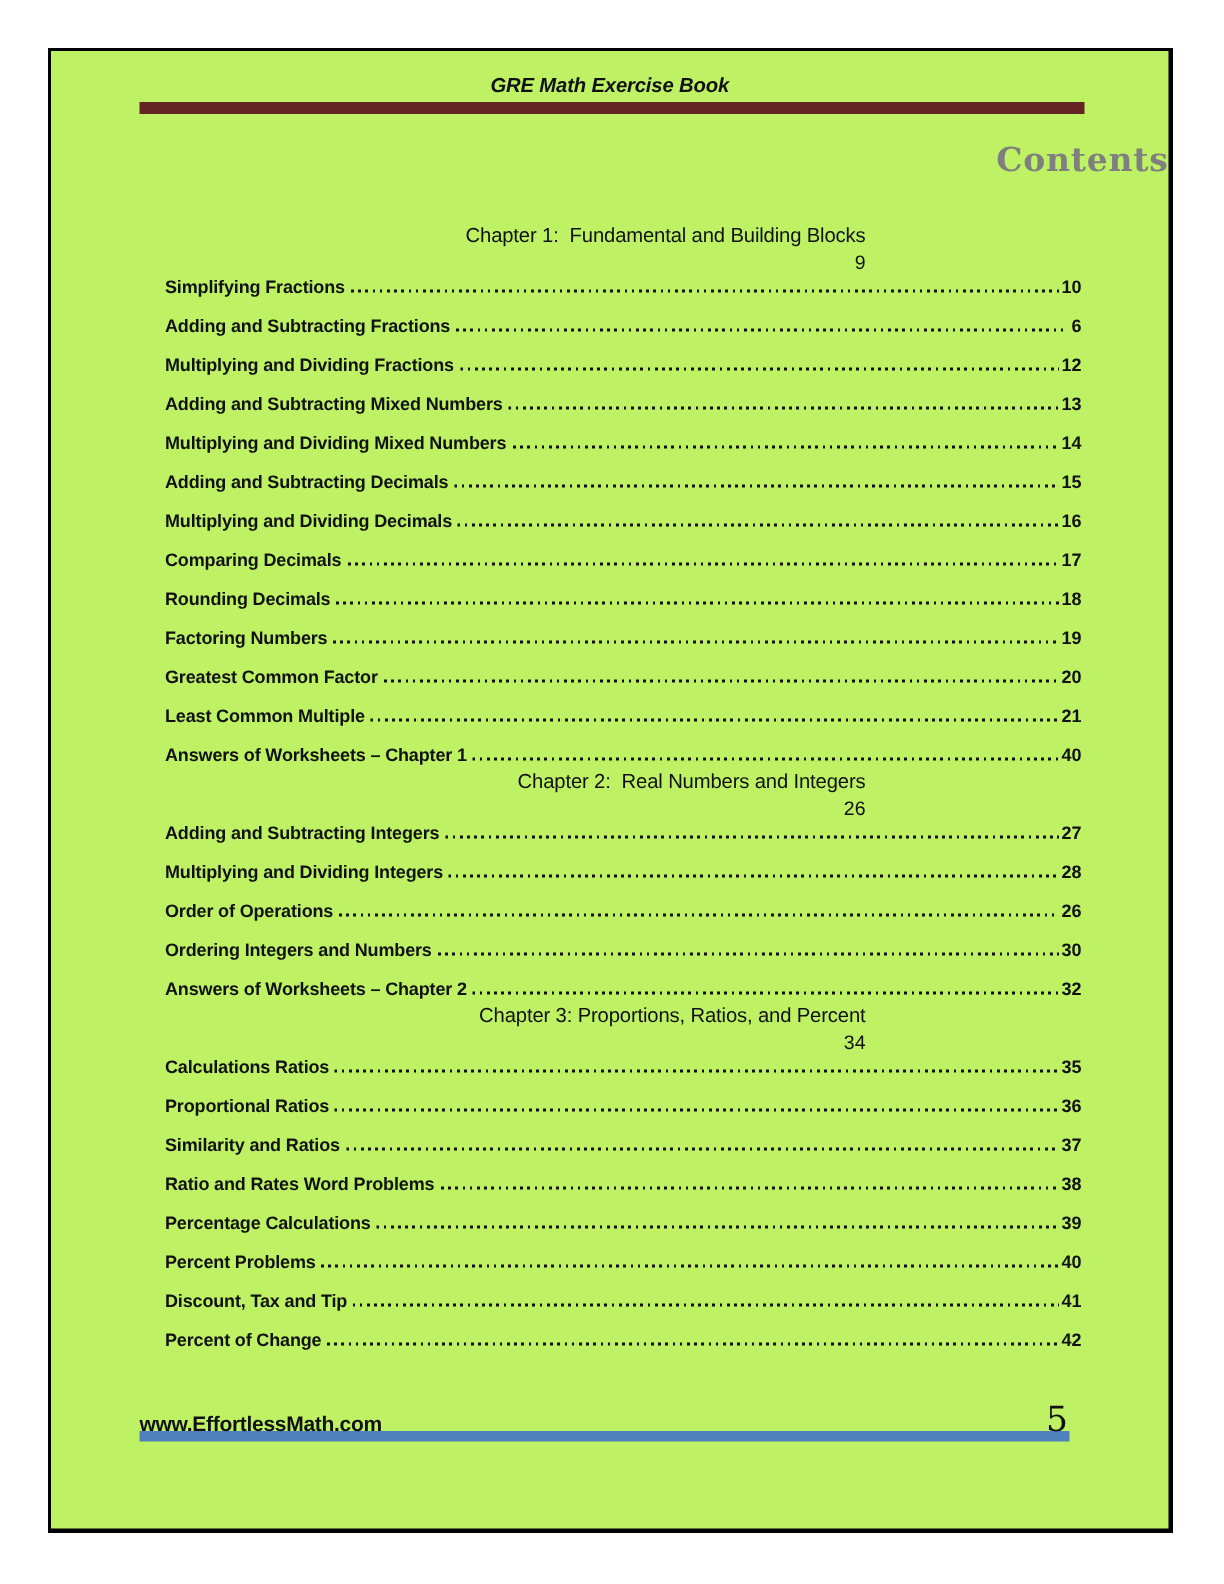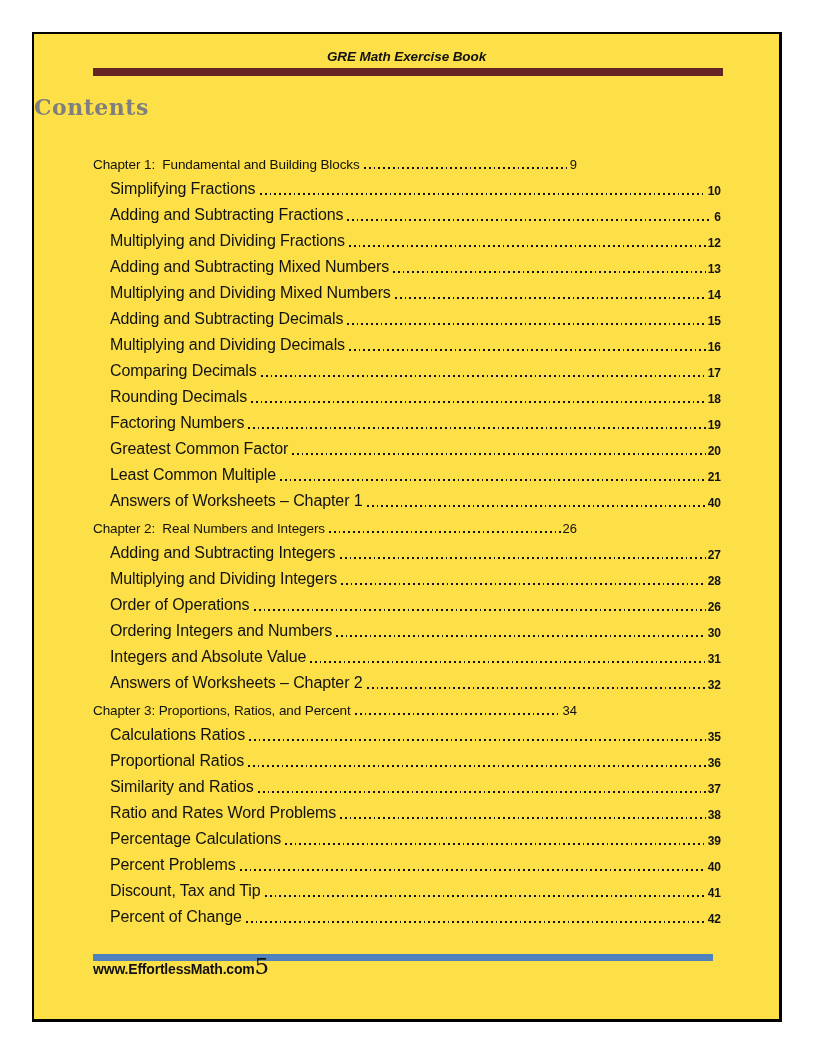--- a/index.html
+++ b/index.html
@@ -3,59 +3,59 @@
 <meta charset="utf-8">
 <style>
   html,body{margin:0;padding:0;}
   body{
     width:816px;height:1056px;background:#ffffff;position:relative;
     font-family:"Liberation Sans",sans-serif;color:#111;overflow:hidden;
   }
   .frame{
     position:absolute;left:32px;top:32px;width:750px;height:990px;
     border:2px solid #000;border-right-width:3px;border-bottom-width:3px;
-    box-sizing:border-box;background:#fde047;
+    box-sizing:border-box;background:#bef264;
   }
   .header-title{
     position:absolute;top:15px;left:0;right:0;text-align:center;
     font-size:13.5px;font-weight:bold;font-style:italic;letter-spacing:-0.1px;
   }
   .header-rule{
     position:absolute;top:34px;left:59px;width:630px;height:8px;
     background:#632423;
   }
   .page-title{
-    position:absolute;top:60px;left:0;right:0;text-align:left;
+    position:absolute;top:60px;left:0;right:0;text-align:right;
     font-family:"DejaVu Serif",serif;font-size:22px;font-weight:bold;
     color:#7f7f7f;letter-spacing:0.5px;
   }
   .toc{position:absolute;top:115px;left:59px;width:628px;}
   .toc-row{
     display:flex;align-items:flex-end;height:26px;box-sizing:border-box;
     padding-bottom:3px;
   }
   .toc-row .label{
-    font-size:16px;font-weight:normal;white-space:pre;letter-spacing:-0.1px;
+    font-size:12px;font-weight:bold;white-space:pre;letter-spacing:-0.1px;
   }
   .toc-row .leader{
     flex:1;height:2px;margin:0 2px 3px 4px;align-self:flex-end;
     background:repeating-linear-gradient(90deg,#111 0 1.8px,transparent 1.8px 4.8px);
   }
   .toc-row .pagenum{font-size:12px;font-weight:bold;}
-  .toc-row.chapter{width:484px;}
+  .toc-row.chapter{width:484px;flex-direction:column;}
   .toc-row.chapter .label{font-size:13.5px;font-weight:400;}
   .toc-row.chapter .pagenum{font-size:13px;font-weight:400;}
   .toc-row.section{padding-left:17px;}
   .footer-rule{
     position:absolute;top:920px;left:59px;width:620px;height:7px;
     background:#4f81bd;
   }
   .footer{
-    position:absolute;top:919px;left:59px;width:619px;
-    display:flex;align-items:baseline;
+    position:absolute;top:900px;left:59px;width:619px;
+    display:flex;justify-content:space-between;align-items:baseline;
   }
   .site{font-size:14px;font-weight:bold;letter-spacing:-0.2px;}
   .pageno{font-family:"DejaVu Serif",serif;font-size:23px;font-weight:400;}
 </style>
 </head>
 <body>
 
 <div class="frame">
 
   <div class="header-title">GRE Math Exercise Book</div>
@@ -154,25 +154,20 @@
     <span class="label">Order of Operations</span>
     <span class="leader"></span>
     <span class="pagenum">26</span>
   </div>
       <div class="toc-row section">
     <span class="label">Ordering Integers and Numbers</span>
     <span class="leader"></span>
     <span class="pagenum">30</span>
   </div>
       <div class="toc-row section">
-    <span class="label">Integers and Absolute Value</span>
-    <span class="leader"></span>
-    <span class="pagenum">31</span>
-  </div>
-      <div class="toc-row section">
     <span class="label">Answers of Worksheets – Chapter 2</span>
     <span class="leader"></span>
     <span class="pagenum">32</span>
   </div>
       <div class="toc-row chapter">
     <span class="label">Chapter 3: Proportions, Ratios, and Percent</span>
     <span class="leader"></span>
     <span class="pagenum">34</span>
   </div>
       <div class="toc-row section">

